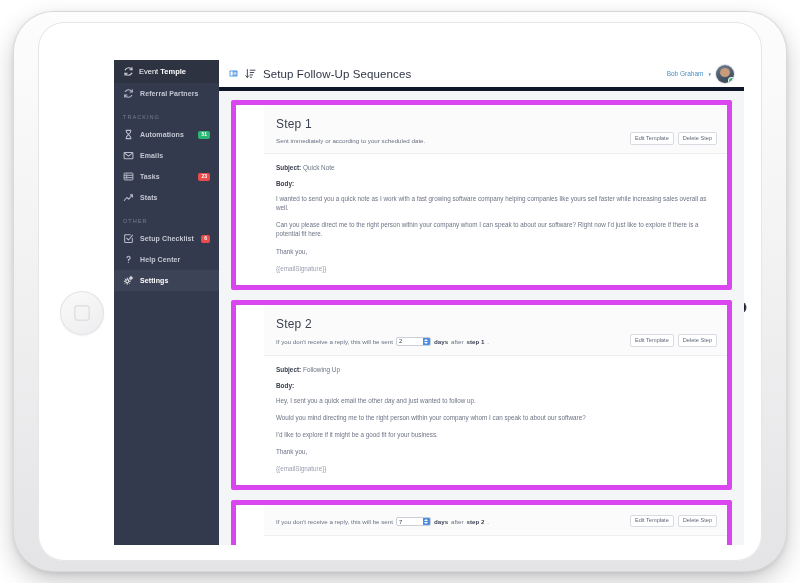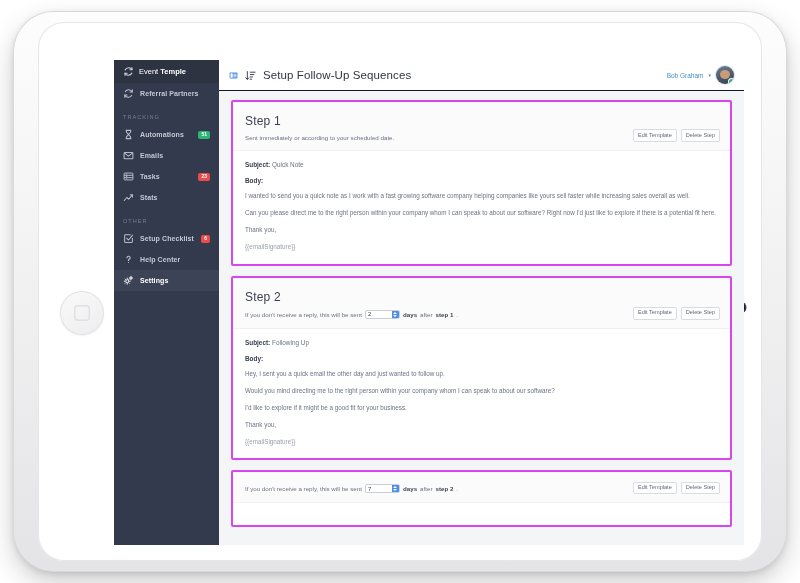--- a/index.html
+++ b/index.html
@@ -124,21 +124,21 @@
   
   .main {
     position: absolute; left: 105px; top: 0;
     width: 525px; height: 485px;
     background: #f4f5f7;
     overflow: hidden;
   }
   .topbar {
     height: 31px;
     background: #ffffff;
-    border-bottom: 1px solid #0f172a;
+    border-bottom: 4px solid #0f172a;
     display: flex; align-items: center;
     padding: 0 10px;
     gap: 7px;
   }
   .topbar-title {
     font-size: 11.5px;
     color: #2f3545;
     letter-spacing: .1px;
   }
   .topbar-right {
@@ -165,24 +165,25 @@
     width: 5px; height: 5px; border-radius: 50%;
     background: #2bb673;
     box-shadow: 0 0 0 1px #fff;
   }
 
   .content { padding: 9px 12px 0; }
 
   
   .card {
     background: #ffffff;
-    border: 2px solid #d946ef;
+    border: 5px solid #d946ef;
     border-radius: 2px;
     margin-bottom: 10px;
     position: relative;
+    padding-left: 28px;
   }
   .card-icons {
     position: absolute; right: 7px; top: 5px;
     display: flex; align-items: center; gap: 5px;
   }
   .icon-btn { width: 8px; height: 8px; display:block; cursor:pointer; }
   .icon-btn svg { width: 8px; height: 8px; display:block; }
 
   .card-head {
     padding: 12px 12px 9px;

